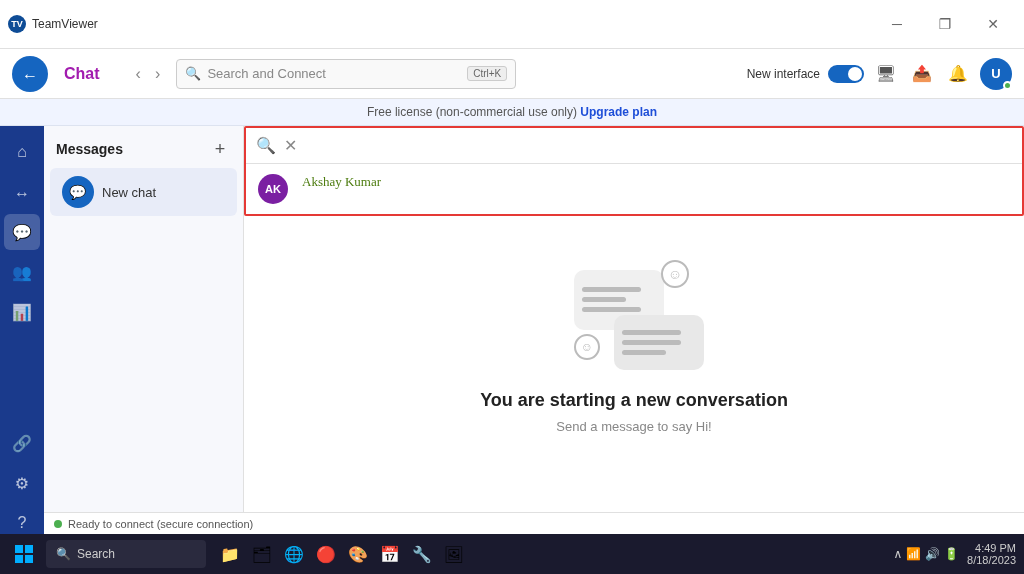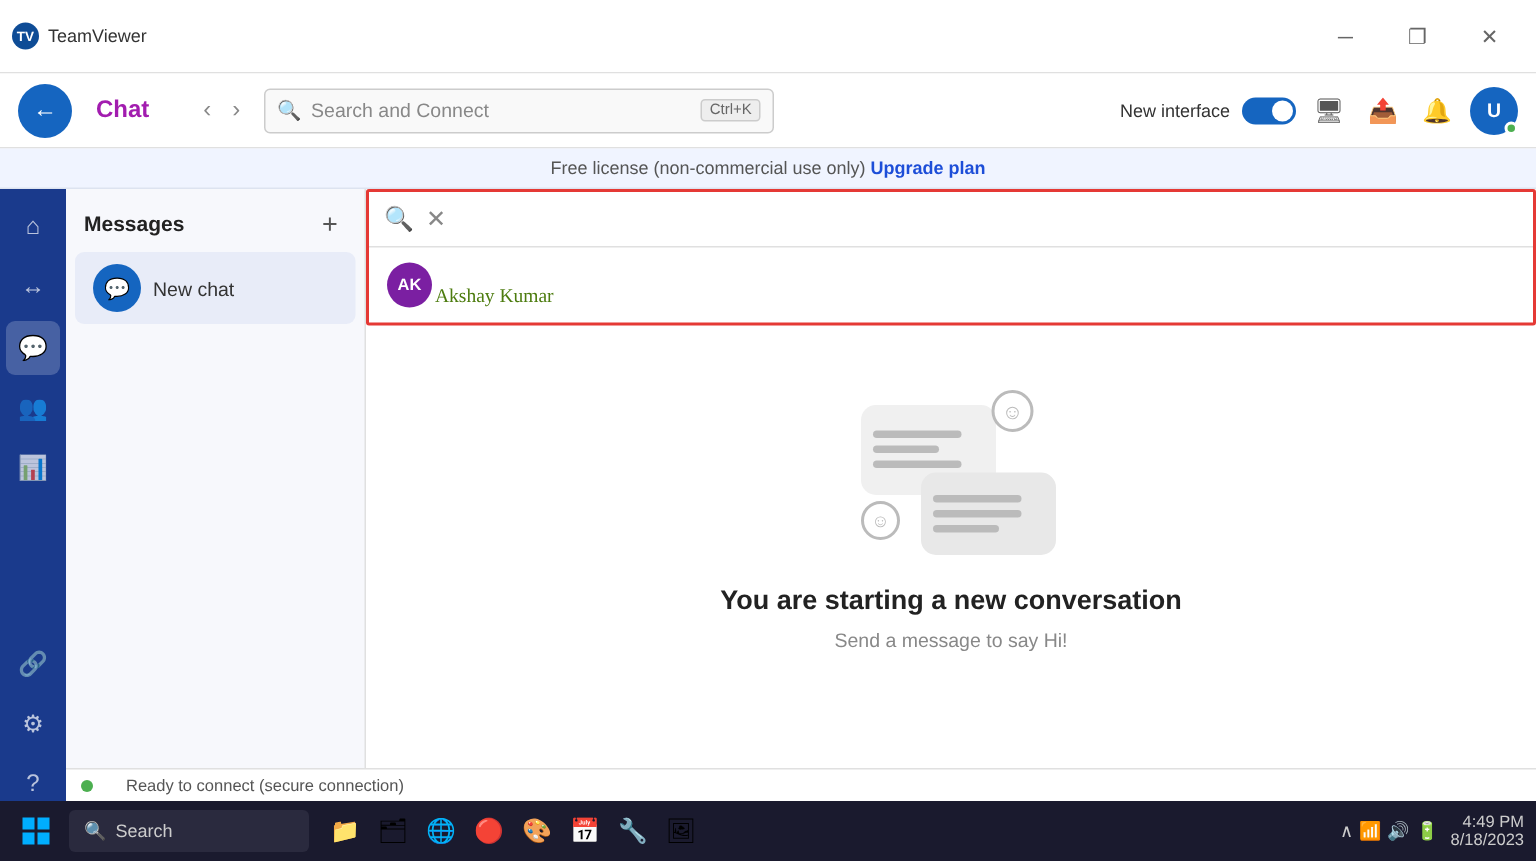--- a/index.html
+++ b/index.html
@@ -136,21 +136,21 @@
       border-bottom: 1px solid #e0e0e0;
     }
     .search-overlay-input input {
       flex: 1; border: none; outline: none; font-size: 13px; color: #222;
     }
     .search-overlay-clear {
       border: none; background: transparent; cursor: pointer;
       font-size: 16px; color: #888;
     }
     .search-result {
-      display: flex; align-items: flex-end; gap: 2px; padding: 10px 12px;
+      display: flex; align-items: flex-start; gap: 14px; padding: 10px 12px;
       cursor: pointer;
     }
     .result-avatar {
       width: 30px; height: 30px; background: #7b1fa2; border-radius: 50%;
       display: flex; align-items: center; justify-content: center;
       color: #fff; font-size: 11px; font-weight: bold;
     }
     .result-name { font-size: 13px; color: #4d7c0f; font-family: Liberation Serif, serif; }
 
     
@@ -239,21 +239,21 @@
     .taskbar-clock { display: flex; flex-direction: column; align-items: flex-end; }
     .taskbar-clock .time { font-size: 11px; color: #ccc; }
     .taskbar-clock .date { font-size: 11px; color: #ccc; }
 
     
     .status-bar {
       position: absolute; bottom: 40px; left: 44px;
       right: 0; height: 22px; background: #fff;
       display: flex; align-items: center; padding: 0 10px;
       border-top: 1px solid #e0e0e0; font-size: 11px; color: #555;
-      gap: 22px;
+      gap: 6px;
     }
     .status-dot { width: 8px; height: 8px; background: #4caf50; border-radius: 50%; }
   </style>
 </head>
 <body>
 
 <div class="title-bar">
   <div class="title-bar-left">
     <div class="tv-logo">TV</div>
     <span>TeamViewer</span>

